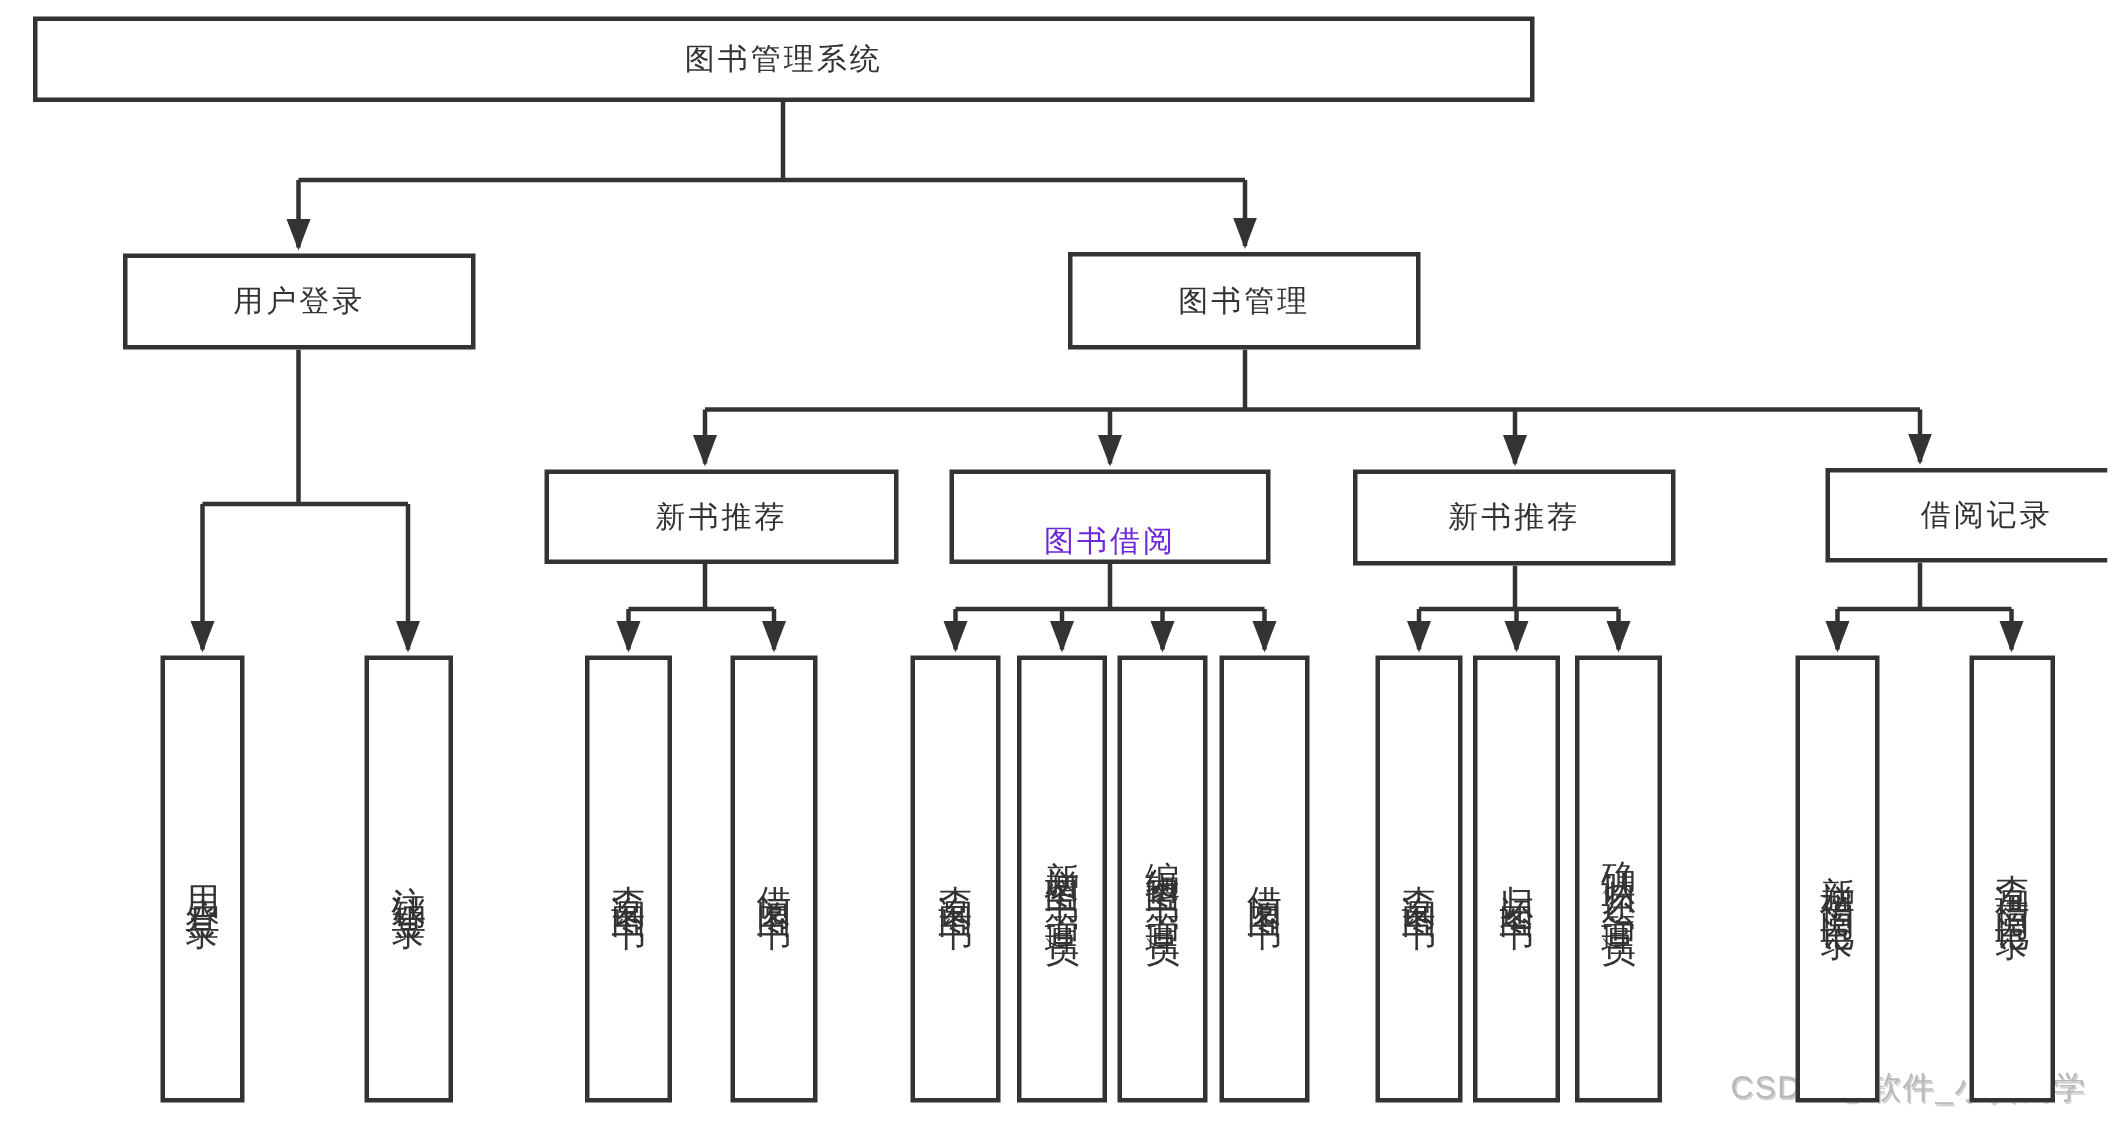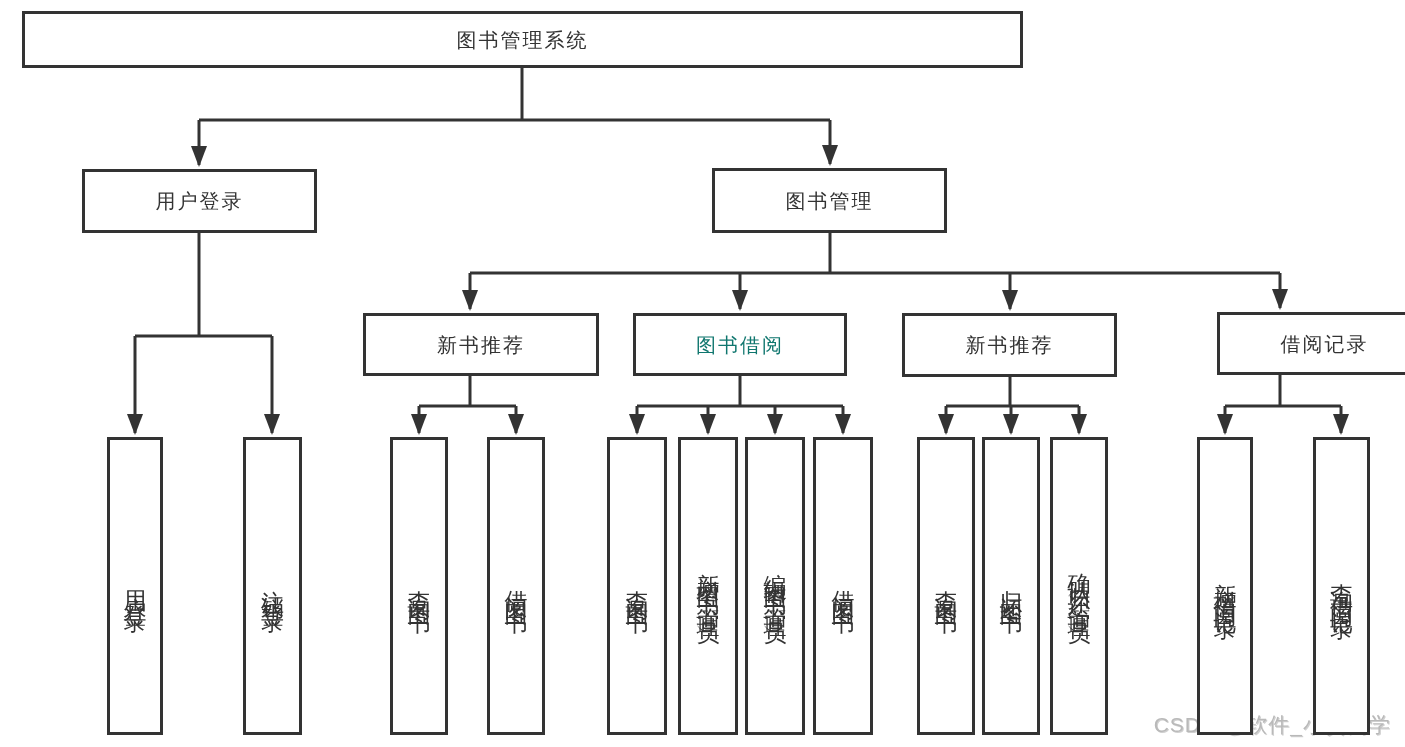--- a/index.html
+++ b/index.html
@@ -109,21 +109,21 @@
     </div>
     <div class="node horizontal" style="left: 82px; top: 169px; width: 235px; height: 64px; border-color: rgb(51, 51, 51); color: rgb(51, 51, 51);">
       <span class="node-label">用户登录</span>
     </div>
     <div class="node horizontal" style="left: 712px; top: 168px; width: 235px; height: 65px; border-color: rgb(51, 51, 51); color: rgb(51, 51, 51);">
       <span class="node-label">图书管理</span>
     </div>
     <div class="node horizontal" style="left: 363px; top: 313px; width: 236px; height: 63px; border-color: rgb(51, 51, 51); color: rgb(51, 51, 51);">
       <span class="node-label">新书推荐</span>
     </div>
-    <div class="node horizontal" style="left: 633px; top: 313px; width: 214px; height: 63px; border-color: rgb(51, 51, 51); color: #0f766e;">
+    <div class="node horizontal" style="left: 633px; top: 313px; width: 214px; height: 63px; border-color: rgb(51, 51, 51); color: #6d28d9; align-items: flex-end;">
       <span class="node-label">图书借阅</span>
     </div>
     <div class="node horizontal" style="left: 902px; top: 313px; width: 215px; height: 64px; border-color: rgb(51, 51, 51); color: rgb(51, 51, 51);">
       <span class="node-label">新书推荐</span>
     </div>
     <div class="node horizontal" style="left: 1172px; top: 312px; width: 215px; height: 63px; border-color: rgb(51, 51, 51); color: rgb(51, 51, 51); margin-left: 45px;">
       <span class="node-label">借阅记录</span>
     </div>
     <div class="node vertical" style="left: 107px; top: 437px; width: 56px; height: 298px; border-color: rgb(51, 51, 51); color: rgb(51, 51, 51);">
       <span class="node-label">用户登录</span>

